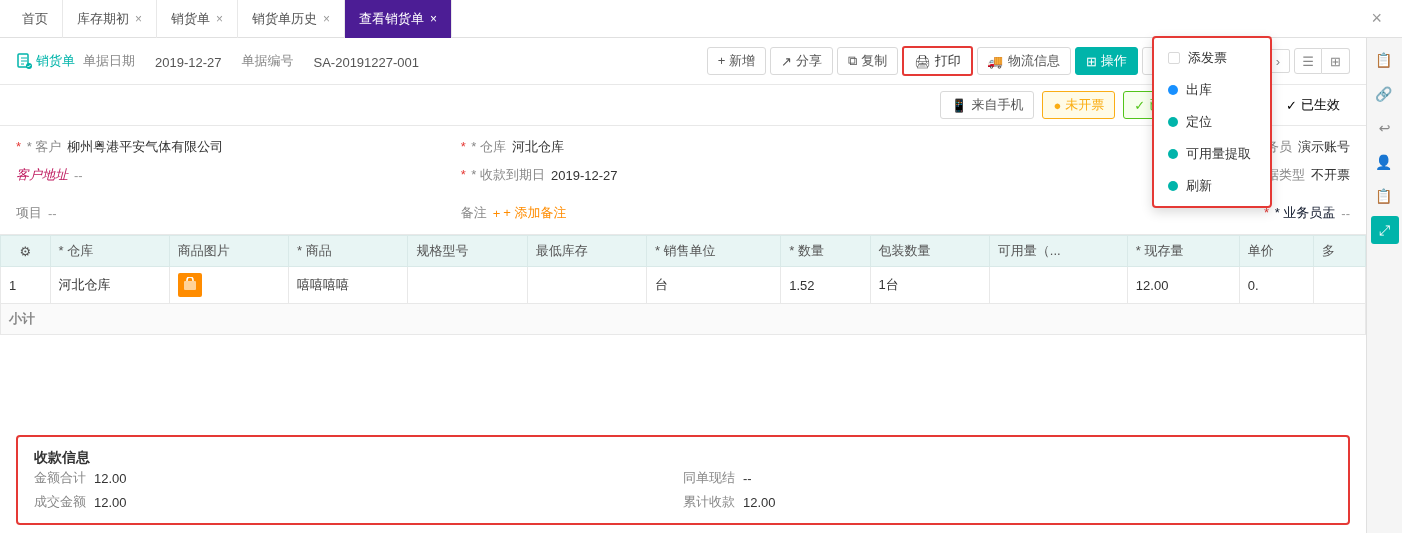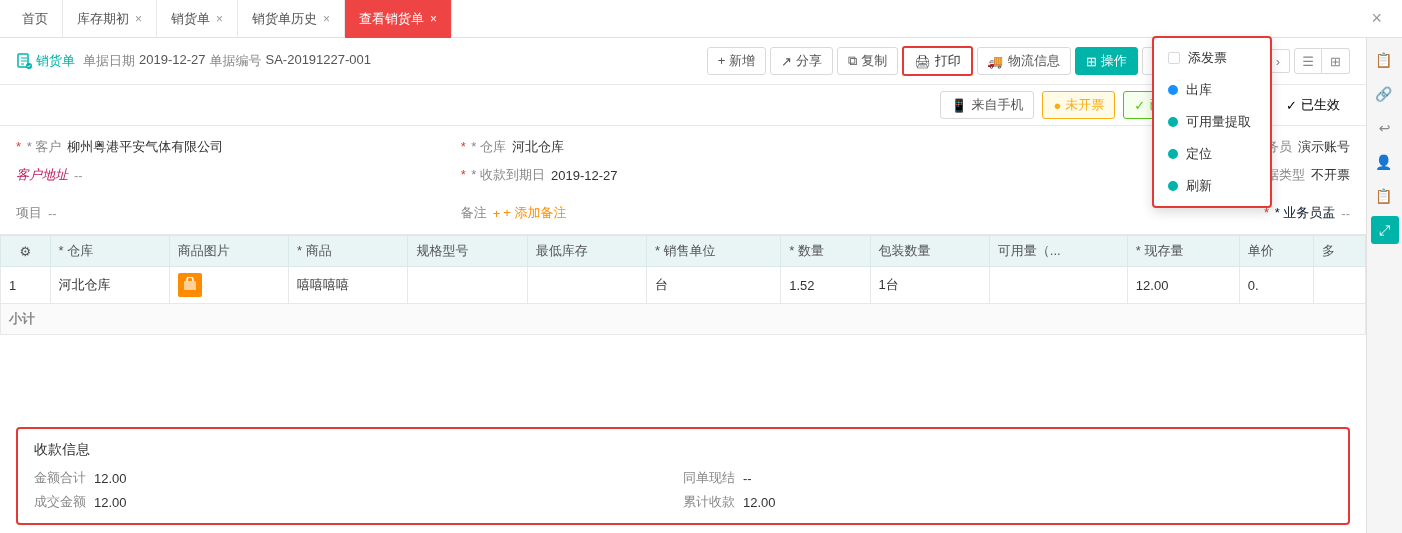--- a/index.html
+++ b/index.html
@@ -19,21 +19,21 @@
       align-items: center;
       padding: 0 14px;
       height: 40px;
       cursor: pointer;
       color: #555;
       font-size: 13px;
       border-right: 1px solid #e8e8e8;
       white-space: nowrap;
     }
     .tab-item.active {
-      background: #ef4444;
+      background: #4c1d95;
       color: #fff;
       text-align: center;
     }
     .tab-close {
       margin-left: 6px;
       color: #999;
       font-size: 12px;
       cursor: pointer;
     }
     .tab-item.active .tab-close { color: #fff; }
@@ -64,21 +64,21 @@
       flex-shrink: 0;
     }
     .doc-icon {
       display: flex;
       align-items: center;
       color: #00b4aa;
       font-size: 13px;
       margin-right: 8px;
     }
     .doc-icon svg { width: 16px; height: 16px; margin-right: 4px; }
-    .doc-meta { display: flex; align-items: flex-start; gap: 4px; color: #555; font-size: 13px; flex: 1; }
+    .doc-meta { display: flex; align-items: flex-end; gap: 20px; color: #555; font-size: 13px; flex: 1; }
     .doc-meta .label { color: #888; }
 
     
     .toolbar {
       display: flex;
       align-items: center;
       gap: 4px;
       margin-left: auto;
       position: relative;
     }
@@ -218,23 +218,23 @@
     
     .summary-panel {
       border: 2px solid #e53935;
       border-radius: 4px;
       margin: 8px 16px;
       padding: 12px 16px;
       background: #fff;
       flex-shrink: 0;
     }
     .summary-title {
-      font-weight: normal;
+      font-weight: bold;
       color: #333;
-      margin-bottom: 10px;
+      margin-bottom: 2px;
       font-size: 14px;
     }
     .summary-grid {
       display: grid;
       grid-template-columns: 1fr 1fr;
       gap: 6px 0;
     }
     .summary-item {
       display: flex;
       align-items: center;
@@ -573,25 +573,25 @@
     <div class="dropdown-item">
       <div class="checkbox-icon"></div>
       <span>添发票</span>
     </div>
     <div class="dropdown-item">
       <div class="dot blue"></div>
       <span>出库</span>
     </div>
     <div class="dropdown-item">
       <div class="dot teal"></div>
-      <span>可用量提取</span>
+      <span>定位</span>
     </div>
     <div class="dropdown-item">
       <div class="dot teal"></div>
-      <span>定位</span>
+      <span>可用量提取</span>
     </div>
     <div class="dropdown-item">
       <div class="dot teal"></div>
       <span>刷新</span>
     </div>
   </div>
 
 </div>
 
 </body></html>

